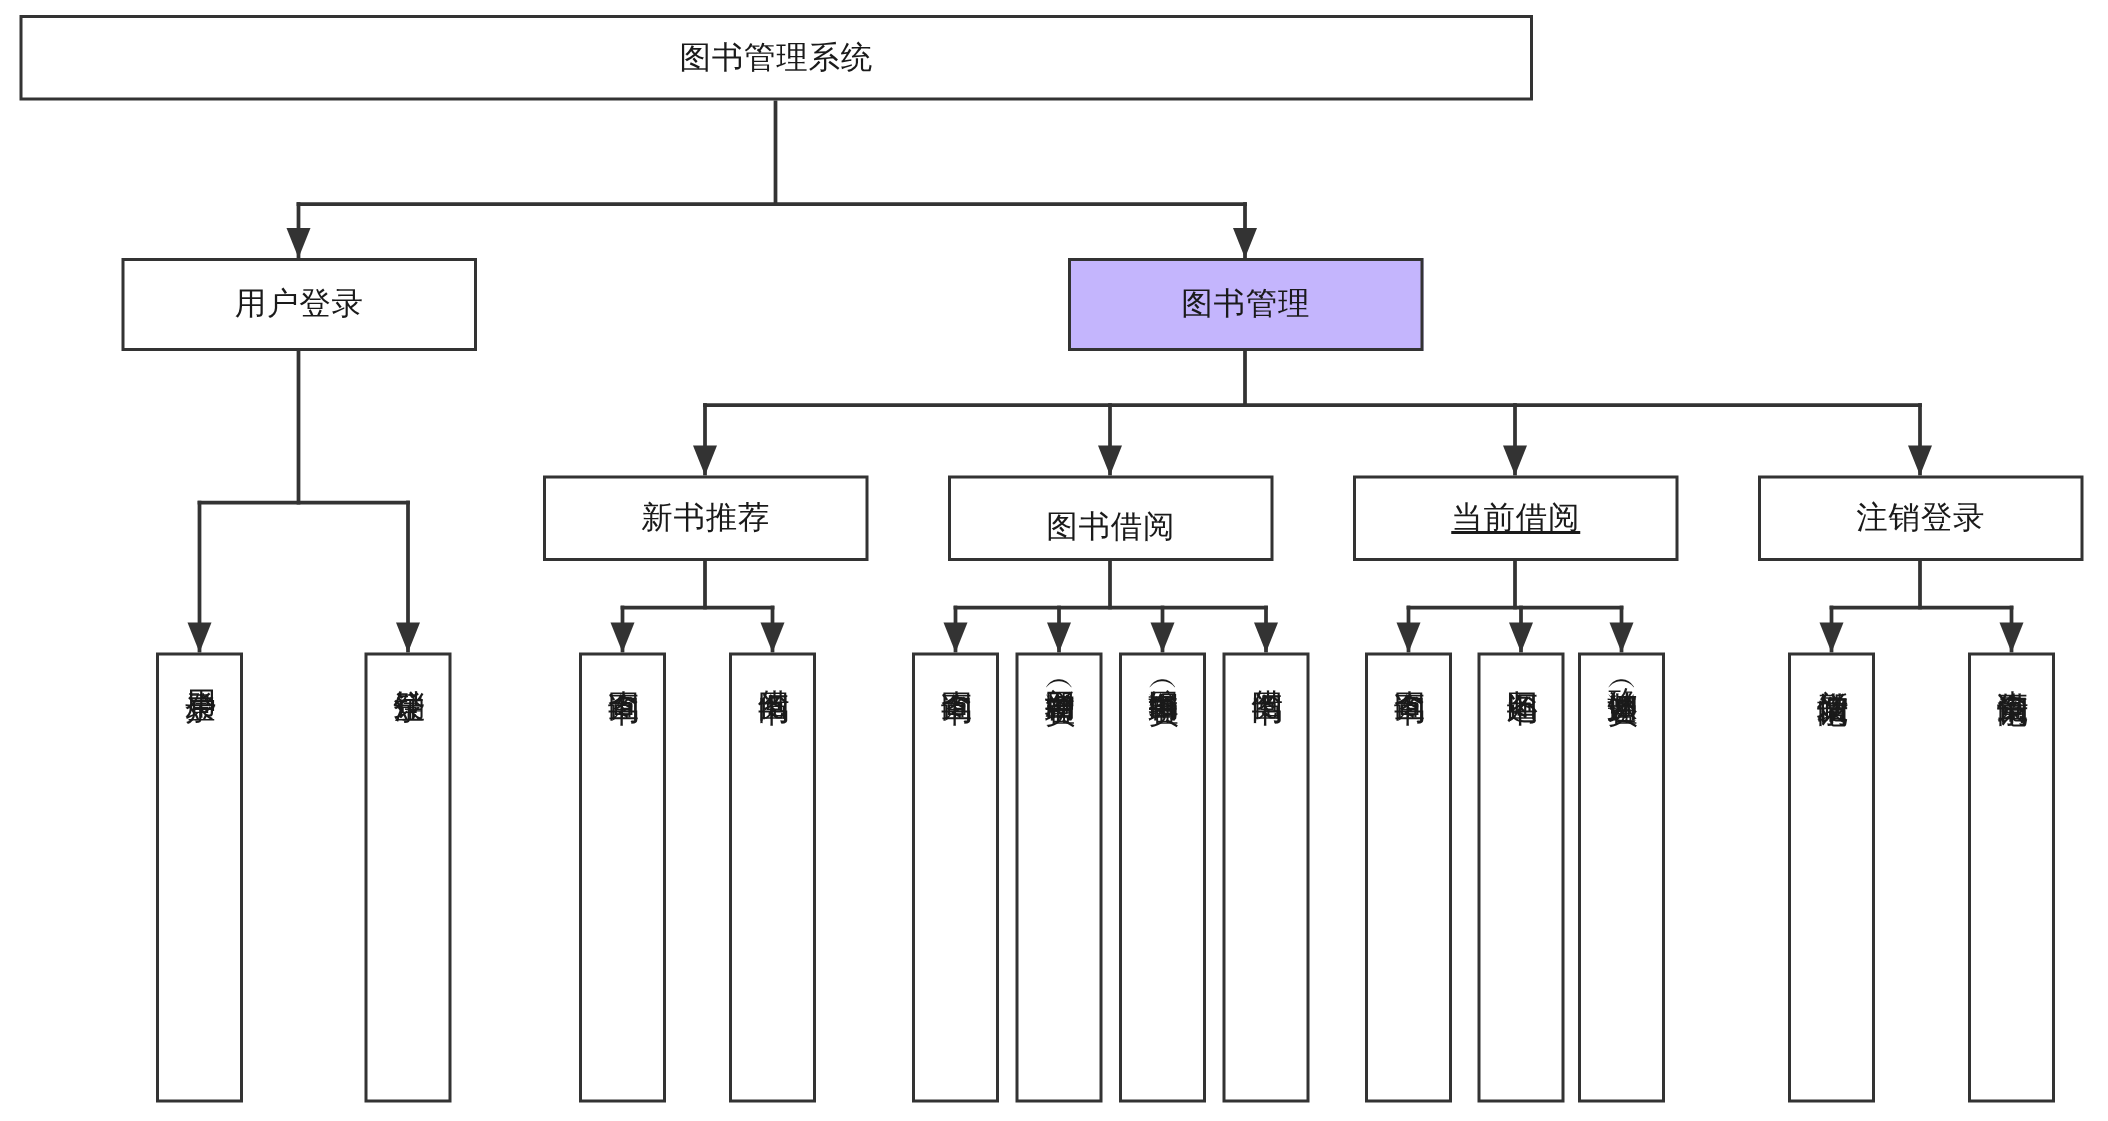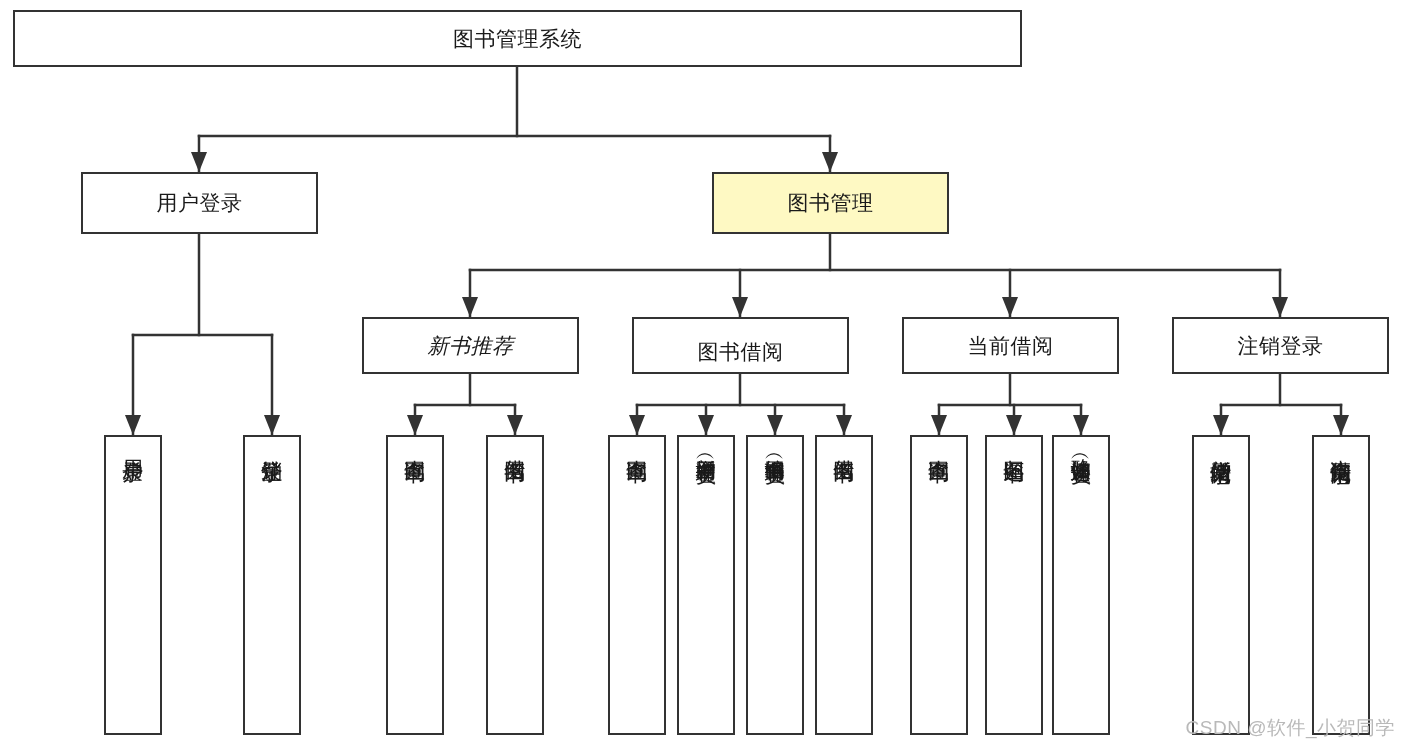--- a/index.html
+++ b/index.html
@@ -13,21 +13,20 @@
     font-family: "Liberation Sans", "DejaVu Sans", sans-serif;
     overflow: hidden;
     position: relative;
   }
   #diagram-root {
     position: absolute;
     left: 0;
     top: 0;
     width: 1388px;
     height: 747px;
-    padding-left: 15px;
   }
   svg.canvas {
     position: absolute;
     left: 0;
     top: 0;
     width: 1405px;
     height: 747px;
     display: block;
   }
   .node-box {
@@ -133,31 +132,31 @@
       <line x1="1341" y1="405" x2="1341" y2="434" stroke="#333333" stroke-width="2.5" stroke-linecap="square"></line>
       <polygon points="1333,415 1349,415 1341,435" fill="#333333"></polygon>
     </svg>
   <div id="nodes-layer">
       <div class="node-box" style="left: 13px; top: 10px; width: 1009px; height: 57px; border-color: rgb(51, 51, 51); background: rgb(255, 255, 255);">
         <span class="node-label" style="color: rgb(26, 26, 26);">图书管理系统</span>
       </div>
       <div class="node-box" style="left: 81px; top: 172px; width: 237px; height: 62px; border-color: rgb(51, 51, 51); background: rgb(255, 255, 255);">
         <span class="node-label" style="color: rgb(26, 26, 26);">用户登录</span>
       </div>
-      <div class="node-box" style="left: 712px; top: 172px; width: 237px; height: 62px; border-color: rgb(51, 51, 51); background: #fef9c3;">
+      <div class="node-box" style="left: 712px; top: 172px; width: 237px; height: 62px; border-color: rgb(51, 51, 51); background: #c4b5fd;">
         <span class="node-label" style="color: rgb(26, 26, 26);">图书管理</span>
       </div>
-      <div class="node-box" style="left: 362px; top: 317px; width: 217px; height: 57px; border-color: rgb(51, 51, 51); background: rgb(255, 255, 255); font-style: italic;">
+      <div class="node-box" style="left: 362px; top: 317px; width: 217px; height: 57px; border-color: rgb(51, 51, 51); background: rgb(255, 255, 255);">
         <span class="node-label" style="color: rgb(26, 26, 26);">新书推荐</span>
       </div>
       <div class="node-box" style="left: 632px; top: 317px; width: 217px; height: 57px; border-color: rgb(51, 51, 51); background: rgb(255, 255, 255);">
         <span class="node-label" style="color: rgb(26, 26, 26); margin-top: 13px;">图书借阅</span>
       </div>
       <div class="node-box" style="left: 902px; top: 317px; width: 217px; height: 57px; border-color: rgb(51, 51, 51); background: rgb(255, 255, 255);">
-        <span class="node-label" style="color: rgb(26, 26, 26);">当前借阅</span>
+        <span class="node-label" style="color: rgb(26, 26, 26); text-decoration: underline;">当前借阅</span>
       </div>
       <div class="node-box" style="left: 1172px; top: 317px; width: 217px; height: 57px; border-color: rgb(51, 51, 51); background: rgb(255, 255, 255);">
         <span class="node-label" style="color: rgb(26, 26, 26);">注销登录</span>
       </div>
       <div class="node-box leaf-box" style="left: 104px; top: 435px; width: 58px; height: 300px; border-color: rgb(51, 51, 51); background: rgb(255, 255, 255);">
         <span class="node-label" style="color: rgb(26, 26, 26);">用户登录</span>
       </div>
       <div class="node-box leaf-box" style="left: 243px; top: 435px; width: 58px; height: 300px; border-color: rgb(51, 51, 51); background: rgb(255, 255, 255);">
         <span class="node-label" style="color: rgb(26, 26, 26);">注销登录</span>
       </div>
@@ -188,14 +187,13 @@
       <div class="node-box leaf-box tall-text" style="left: 1052px; top: 435px; width: 58px; height: 300px; border-color: rgb(51, 51, 51); background: rgb(255, 255, 255);">
         <span class="node-label" style="color: rgb(26, 26, 26);">确认归还（管理员）</span>
       </div>
       <div class="node-box leaf-box" style="left: 1192px; top: 435px; width: 58px; height: 300px; border-color: rgb(51, 51, 51); background: rgb(255, 255, 255);">
         <span class="node-label" style="color: rgb(26, 26, 26);">新增借阅记录</span>
       </div>
       <div class="node-box leaf-box" style="left: 1312px; top: 435px; width: 58px; height: 300px; border-color: rgb(51, 51, 51); background: rgb(255, 255, 255);">
         <span class="node-label" style="color: rgb(26, 26, 26);">查询借阅记录</span>
       </div>
     </div>
-  <div id="watermark">CSDN @软件_小贺同学</div>
 </div>
 
 </body></html>

